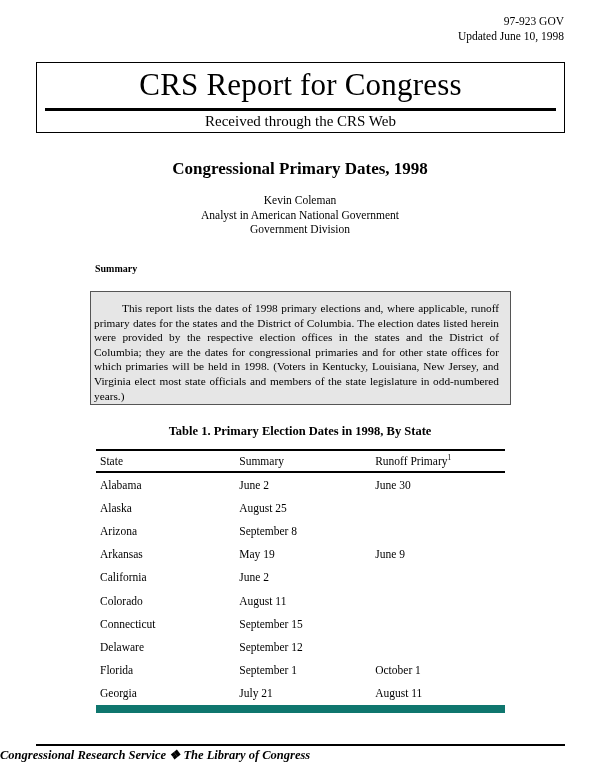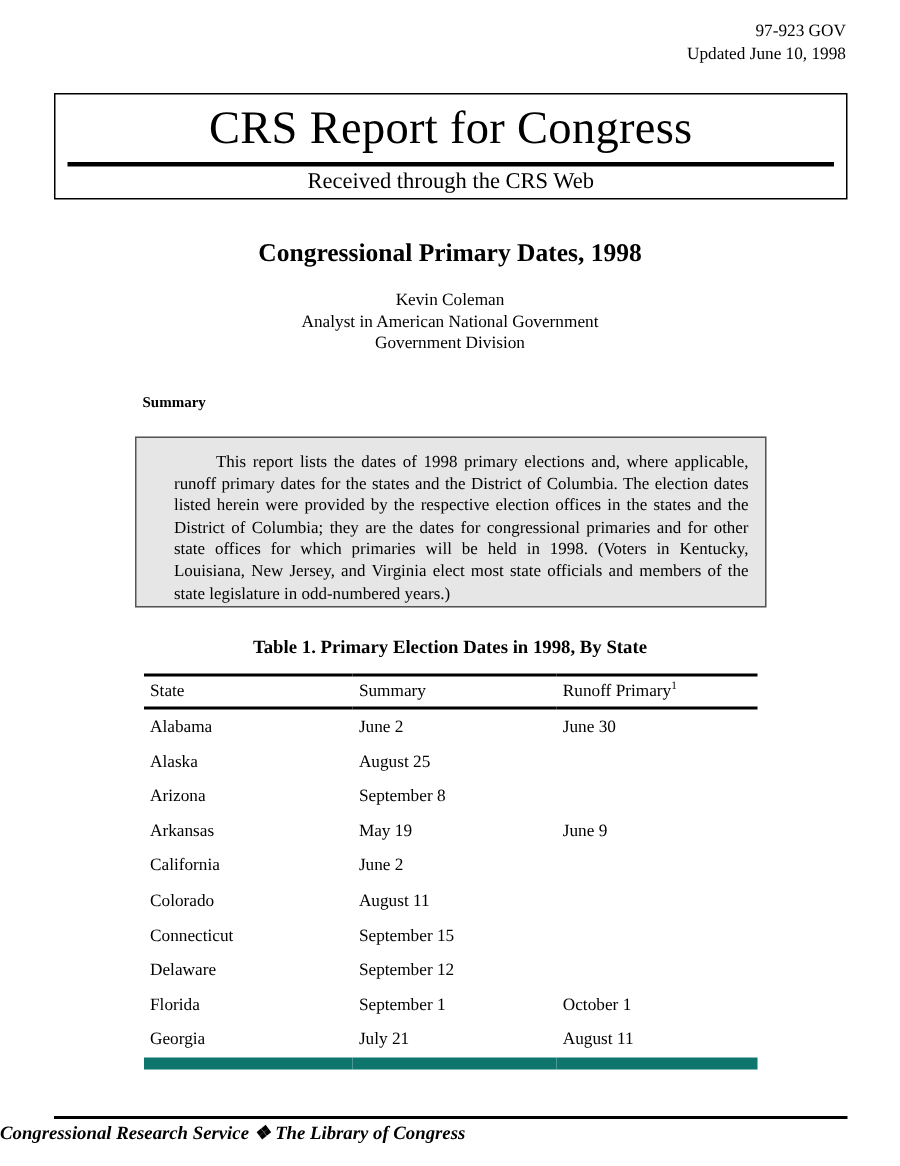--- a/index.html
+++ b/index.html
@@ -104,21 +104,21 @@
     left: 90px;
     top: 291px;
     width: 421px;
     height: 114px;
     background: #e6e6e6;
     border: 1px solid #555555;
     box-sizing: border-box;
   }
   .summary-text {
     margin: 0;
-    padding: 9px 11px 0 25px;
+    padding: 9px 11px 0 3px;
     font-size: 11.3px;
     line-height: 14.6px;
     text-align: justify;
     text-indent: 28px;
     hyphens: none;
   }
 
   
   .table-caption {
     position: absolute;

